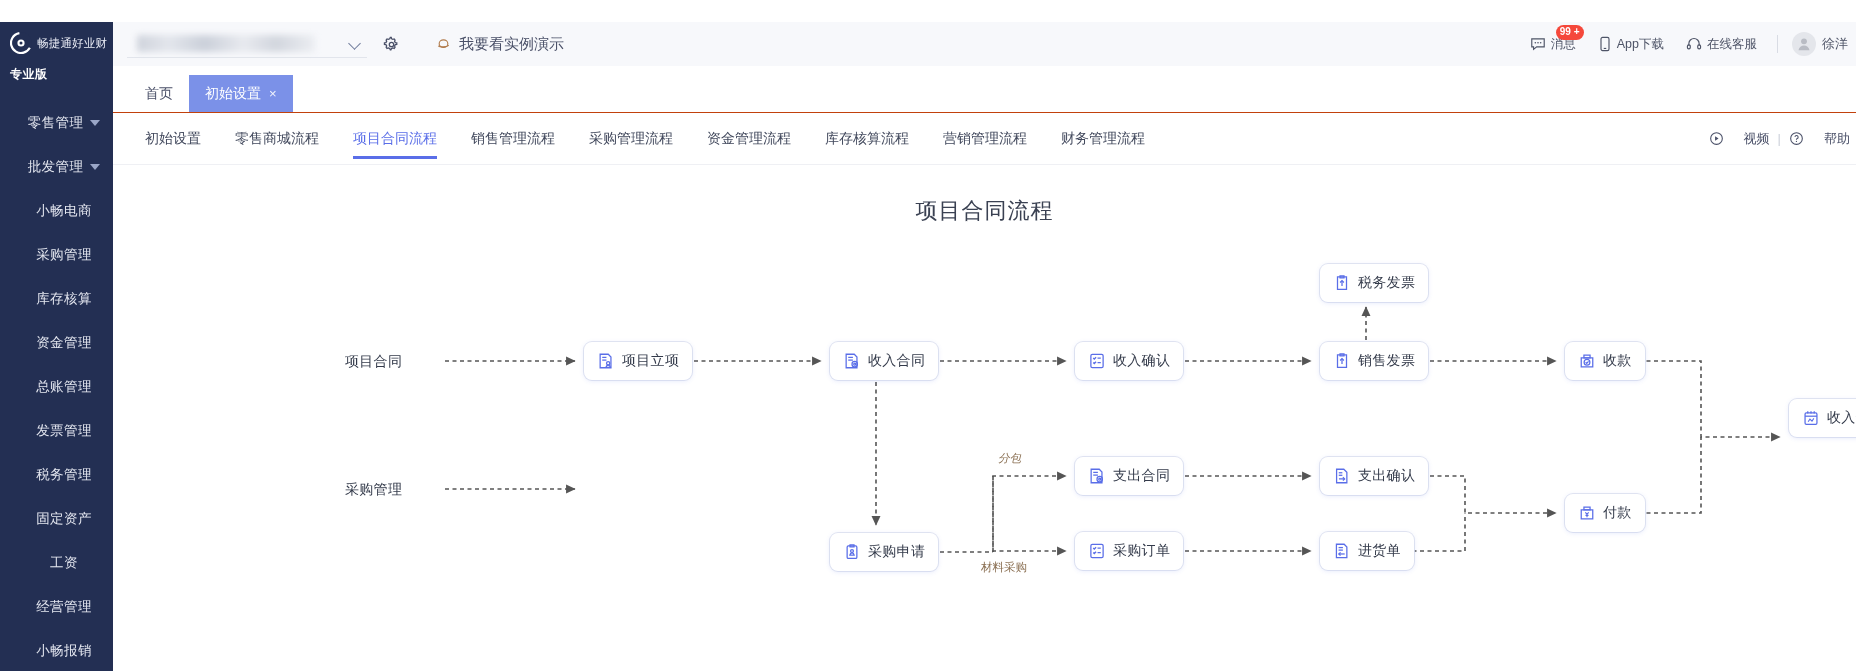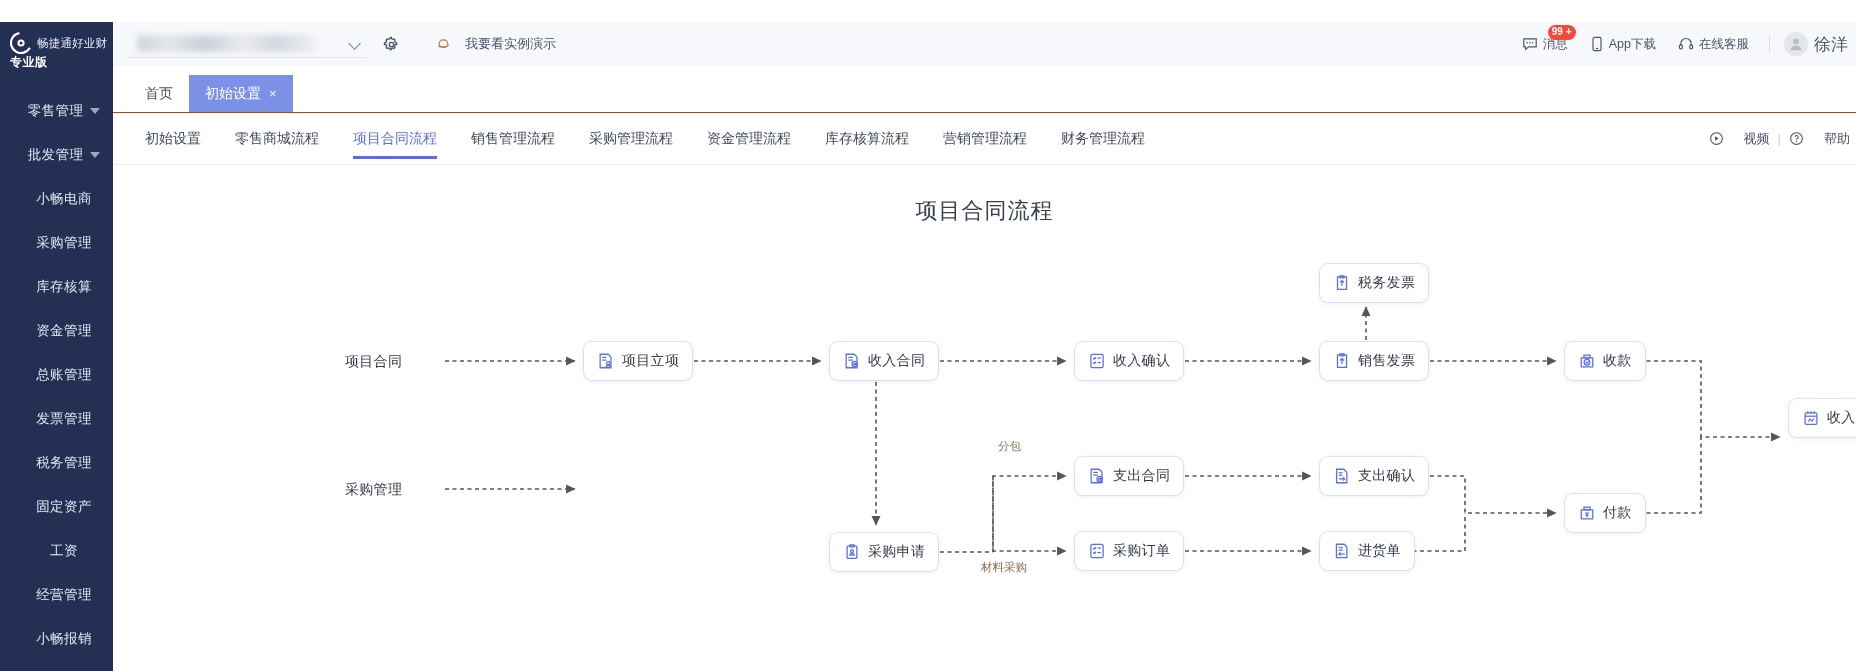--- a/index.html
+++ b/index.html
@@ -16,21 +16,21 @@
     background: #232f53; color: #fff; overflow: hidden;
   }
   .logo-block { padding: 10px 8px 6px 10px; }
   .logo-row { display: flex; align-items: center; gap: 5px; }
   .logo-mark {
     width: 22px; height: 22px; border-radius: 50%;
     background: #232f53; position: relative; flex: none;
   }
   .logo-mark svg { display:block; }
   .logo-text { font-size: 11.5px; color: #e9ecf5; letter-spacing: .2px; white-space: nowrap; }
-  .logo-sub { font-size: 12px; color: #fff; margin-top: 0; font-weight: 700; letter-spacing:.5px;}
+  .logo-sub { font-size: 12px; color: #fff; margin-top: 12px; font-weight: 700; letter-spacing:.5px;}
   .nav { margin-top: 12px; padding-left: 15px; }
   .nav-item {
     height: 44px; display: flex; align-items: center; justify-content: center;
     font-size: 13.5px; color: #e4e7f0; cursor: pointer; position: relative;
     letter-spacing: .4px;
   }
   .caret {
     width:0;height:0;border-left:5px solid transparent;border-right:5px solid transparent;
     border-top:6px solid #9aa6c7; margin-left:7px;
   }
@@ -49,41 +49,41 @@
     background: linear-gradient(90deg,#cfd3dc 0%,#e3e6ec 18%,#cbd0da 38%,#e8eaef 60%,#d2d6de 78%,#eceef2 100%);
     filter: blur(3px); border-radius: 2px;
   }
   .chev {
     position:absolute; right: 8px; top: 9px;
     width: 9px; height: 9px; border-right: 1.6px solid #6e7a9b; border-bottom: 1.6px solid #6e7a9b;
     transform: rotate(45deg);
   }
   .gear-btn { margin-left: 16px; cursor:pointer; display:flex; align-items:center;}
   .demo-link {
-    margin-left: 36px; display:flex; align-items:center; gap:14px;
-    font-size: 13px; color:#4a5068; cursor:pointer;
+    margin-left: 36px; display:flex; align-items:center; gap:8px;
+    font-size: 15px; color:#4a5068; cursor:pointer;
   }
   .topbar-right {
     margin-left:auto; display:flex; align-items:center; gap:0px; padding-right: 8px;
   }
   .hitem {
     display:flex; align-items:center; gap:5px; font-size:12.5px; color:#4e5467;
     margin-left:22px; cursor:pointer; position:relative; white-space:nowrap;
   }
   .badge {
     position:absolute; left:26px; top:-11px; background:#f5483b; color:#fff;
     font-size:10px; line-height:14px; height:15px; padding:0 4px; border-radius:8px;
     font-weight:700;
   }
   .vdiv { width:1px; height:18px; background:#d9dce4; margin-left:20px; }
   .avatar {
     width:24px;height:24px;border-radius:50%;background:#e4e6eb;margin-left:14px;
     display:flex;align-items:center;justify-content:center;flex:none;
   }
-  .uname { font-size:17px;color:#4e5467;margin-left:6px;white-space:nowrap; }
+  .uname { font-size:13px;color:#4e5467;margin-left:6px;white-space:nowrap; }
 
   
   .pagetabs {
     position:absolute; left:113px; top:66px; right:0; height:47px;
     background:#fff; border-bottom:1px solid #c2410c; display:flex; align-items:flex-end;
     padding-left: 16px;
   }
   .ptab {
     height:37px; padding:0 16px; display:flex; align-items:center; gap:8px;
     font-size:14px; color:#4a5068; cursor:pointer; white-space:nowrap;
@@ -365,21 +365,21 @@
 
       <g stroke="#555555" stroke-width="1.6" fill="none" stroke-dasharray="4,3.5">
         <path d="M1526,196 L1588,196 L1588,272 L1667,272" marker-end="url(#arr)"></path>
         <path d="M1526,348 L1588,348 L1588,272"></path>
       </g>
     </svg>
 
     <div class="rowlabel" style="left:232px; top:188px;">项目合同</div>
     <div class="rowlabel" style="left:232px; top:316px;">采购管理</div>
 
-    <div class="edgelabel" style="left:885px; top:274px;">分包</div>
+    <div class="edgelabel" style="left:885px; top:286px;font-style:italic;">分包</div>
     <div class="edgelabel" style="left:868px; top:395px;">材料采购</div>
 
     <div class="node" style="left:471px; top:177px;">
       <svg width="18" height="18" viewBox="0 0 20 20" fill="none" stroke="#5a6ee8" stroke-width="1.4">
         <path d="M3.5 2.5h9l3 3v12h-12z"></path>
           <line x1="5.8" y1="6" x2="10.5" y2="6"></line>
           <line x1="5.8" y1="9" x2="10.5" y2="9"></line>
         <circle cx="12.4" cy="12.6" r="1.8"></circle>
           <path d="M9.9 17c.3-1.5 1.3-2.3 2.5-2.3s2.2.8 2.5 2.3z"></path>
       </svg>

